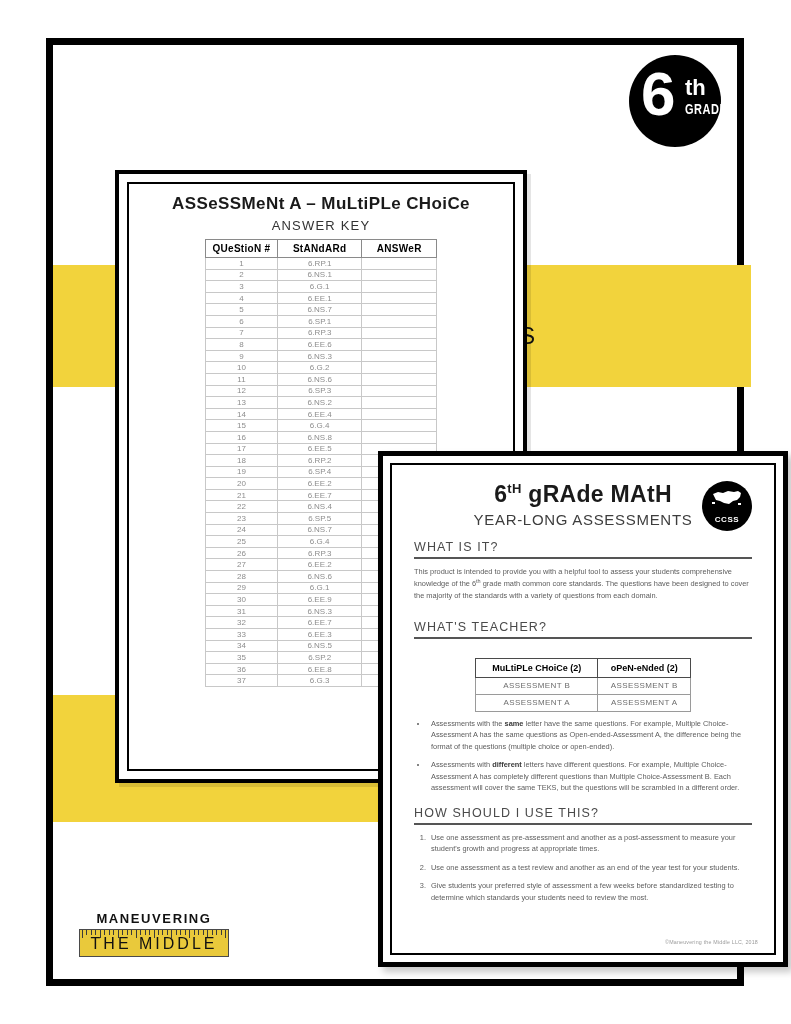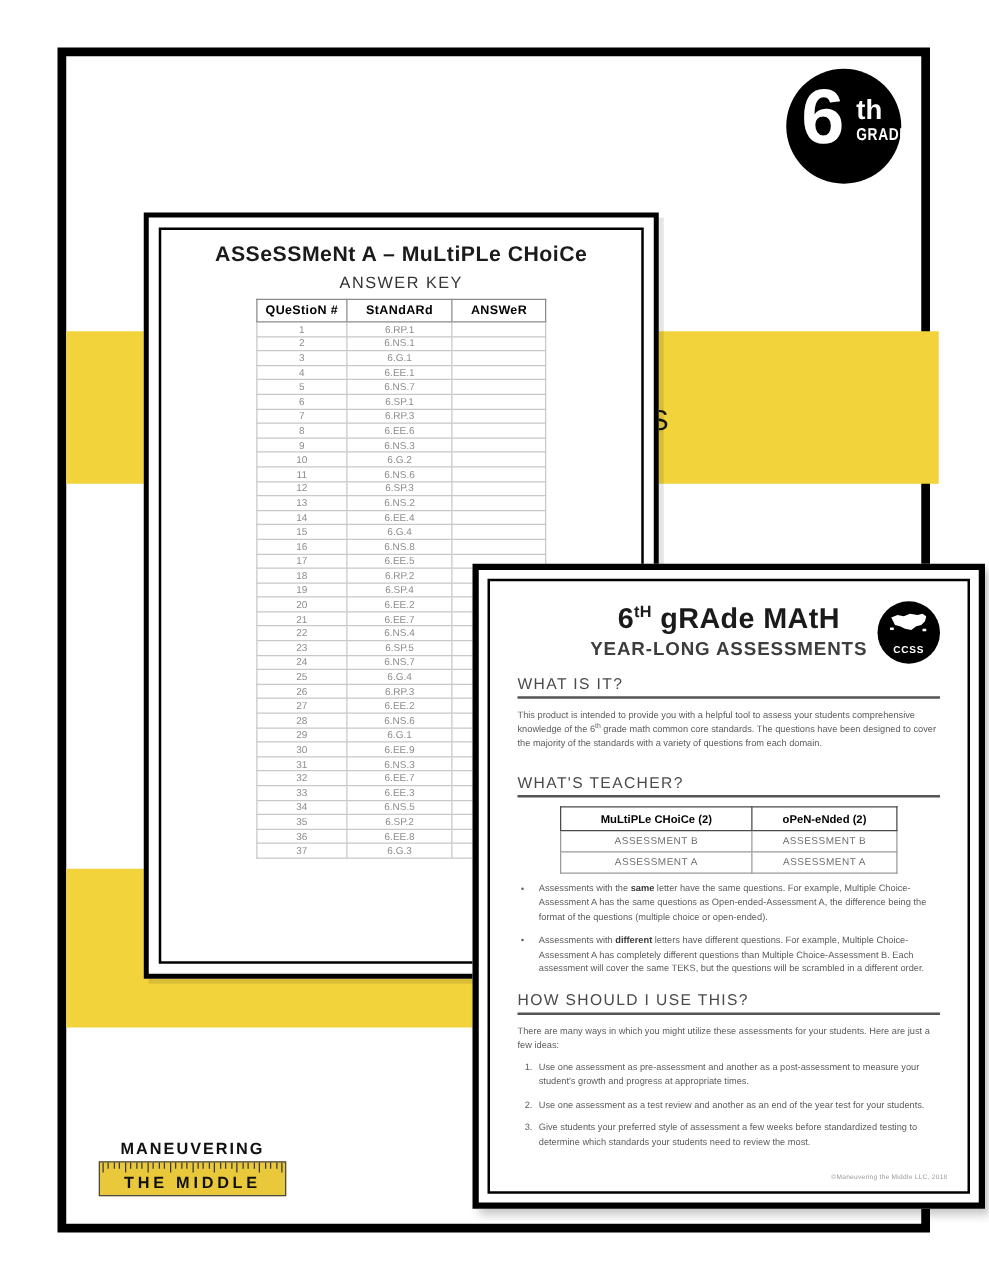--- a/index.html
+++ b/index.html
@@ -68,53 +68,53 @@
   #logo{position:absolute;left:26px;bottom:22px;width:150px;}
   #logo .brand{font-size:13px;font-weight:bold;letter-spacing:1.6px;
        text-align:center;color:#111;}
   #logo .ruler{margin-top:3px;background:#E9C93B;border:1px solid #4a4a4a;
        height:26px;position:relative;}
   #logo .ticks{position:absolute;left:0;top:0;width:100%;height:8px;
        display:flex;justify-content:space-between;padding:0 2px;box-sizing:border-box;}
   #logo .ticks i{display:block;width:1px;background:#3a3a3a;height:5px;}
   #logo .ticks i.long{height:8px;}
   #logo .ruler-text{position:absolute;left:0;right:0;bottom:3px;text-align:center;
-       font-size:13px;font-weight:bold;letter-spacing:3px;color:#111;}
+       font-size:16px;font-weight:normal;letter-spacing:3px;color:#111;}
 
   
   #guide-card{position:absolute;left:325px;top:406px;width:410px;height:516px;
        background:#fff;border:5px solid #000;box-sizing:border-box;
        box-shadow:5px 5px 7px rgba(0,0,0,0.22);}
   #guide-card .inner{position:absolute;left:7px;top:7px;right:7px;bottom:7px;
        border:2px solid #000;background:#fff;overflow:hidden;
        padding:12px 22px 0 22px;box-sizing:border-box;}
 
   #gc-title{text-align:center;font-size:23px;font-weight:bold;margin:4px 0 0;
        letter-spacing:0.3px;}
   #gc-title sup{font-size:13px;}
   #gc-sub{text-align:center;font-size:15px;color:#3d3d3d;margin:3px 0 12px;
-       letter-spacing:0.7px;font-weight:bold;}
+       letter-spacing:0.7px;}
 
   #ccss-badge{position:absolute;right:22px;top:16px;width:50px;height:50px;
        border-radius:50%;background:#000;}
   #ccss-badge svg{position:absolute;left:9px;top:7px;}
   #ccss-badge .lbl{position:absolute;left:0;right:0;bottom:7px;text-align:center;
        color:#fff;font-size:8px;font-weight:bold;letter-spacing:0.6px;}
 
   .sec-h{font-size:12.5px;color:#4a4a4a;letter-spacing:1.1px;margin:10px 0 0;}
   .sec-rule{border:0;border-top:2px solid #555;margin:3px 0 7px;}
   .body-p{font-size:7.4px;line-height:1.55;color:#5c5c5c;margin:0 0 4px;}
   .body-p sup{font-size:5.5px;}
 
   ul.gl,ol.gl{margin:6px 0 0 0;padding-left:14px;}
   ul.gl li,ol.gl li{font-size:7.4px;line-height:1.55;color:#5c5c5c;
        margin-bottom:7px;padding-left:3px;}
   ul.gl li b,ol.gl li b{color:#3a3a3a;}
 
-  table.inc{border-collapse:collapse;margin:7px auto 0;width:270px;border-radius:10px;}
+  table.inc{border-collapse:collapse;margin:19px auto 0;width:216px;border-radius:10px;}
   table.inc th{border:1px solid #4a4a4a;font-size:9px;font-weight:bold;
        padding:4px 0;text-align:center;color:#000;}
   table.inc td{border:1px solid #9a9a9a;font-size:8px;padding:3.5px 0;
        text-align:center;color:#6d6d6d;letter-spacing:0.4px;}
 
   #gc-footer{position:absolute;right:16px;bottom:8px;font-size:5.3px;
        color:#9a9a9a;letter-spacing:0.2px;}
 </style>
 </head>
 <body>
@@ -433,21 +433,20 @@
           </tbody>
       </table>
 
       <ul class="gl" id="inc-bullets">
           <li><span>Assessments with the </span><b>same</b><span> letter have the same questions. For example, Multiple Choice-Assessment A has the same questions as Open-ended-Assessment A, the difference being the format of the questions (multiple choice or open-ended).</span></li>
           <li><span>Assessments with </span><b>different</b><span> letters have different questions. For example, Multiple Choice-Assessment A has completely different questions than Multiple Choice-Assessment B. Each assessment will cover the same TEKS, but the questions will be scrambled in a different order.</span></li>
         </ul>
 
       <div class="sec-h" style="margin-top:12px">HOW SHOULD I USE THIS?</div>
       <hr class="sec-rule">
-      <p class="body-p">There are many ways in which you might utilize these assessments for your students. Here are just a few ideas:</p>
       <ol class="gl" id="how-items">
           <li>Use one assessment as pre-assessment and another as a post-assessment  to measure your student's growth and progress at appropriate times.</li>
           <li>Use one assessment as a test review and another as an end of the year test for your students.</li>
           <li>Give students your preferred style of assessment a few weeks before standardized testing to determine which standards your students need to review the most.</li>
         </ol>
 
       <div id="gc-footer">©Maneuvering the Middle LLC, 2018</div>
     </div>
   </div>
 

